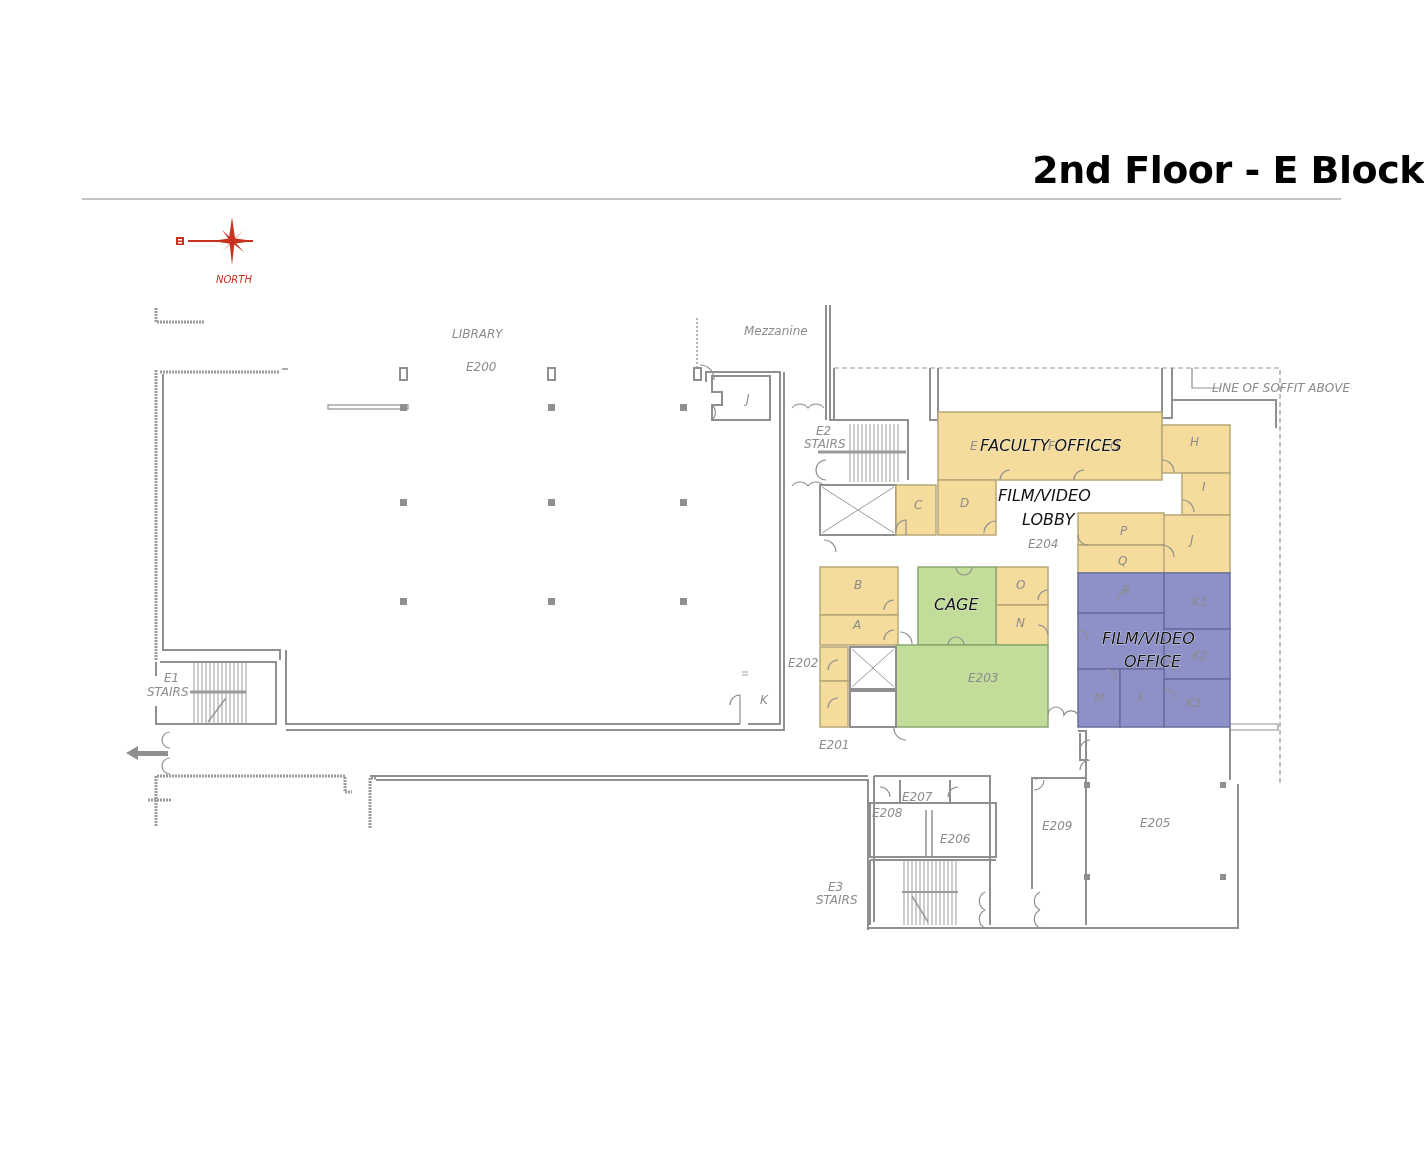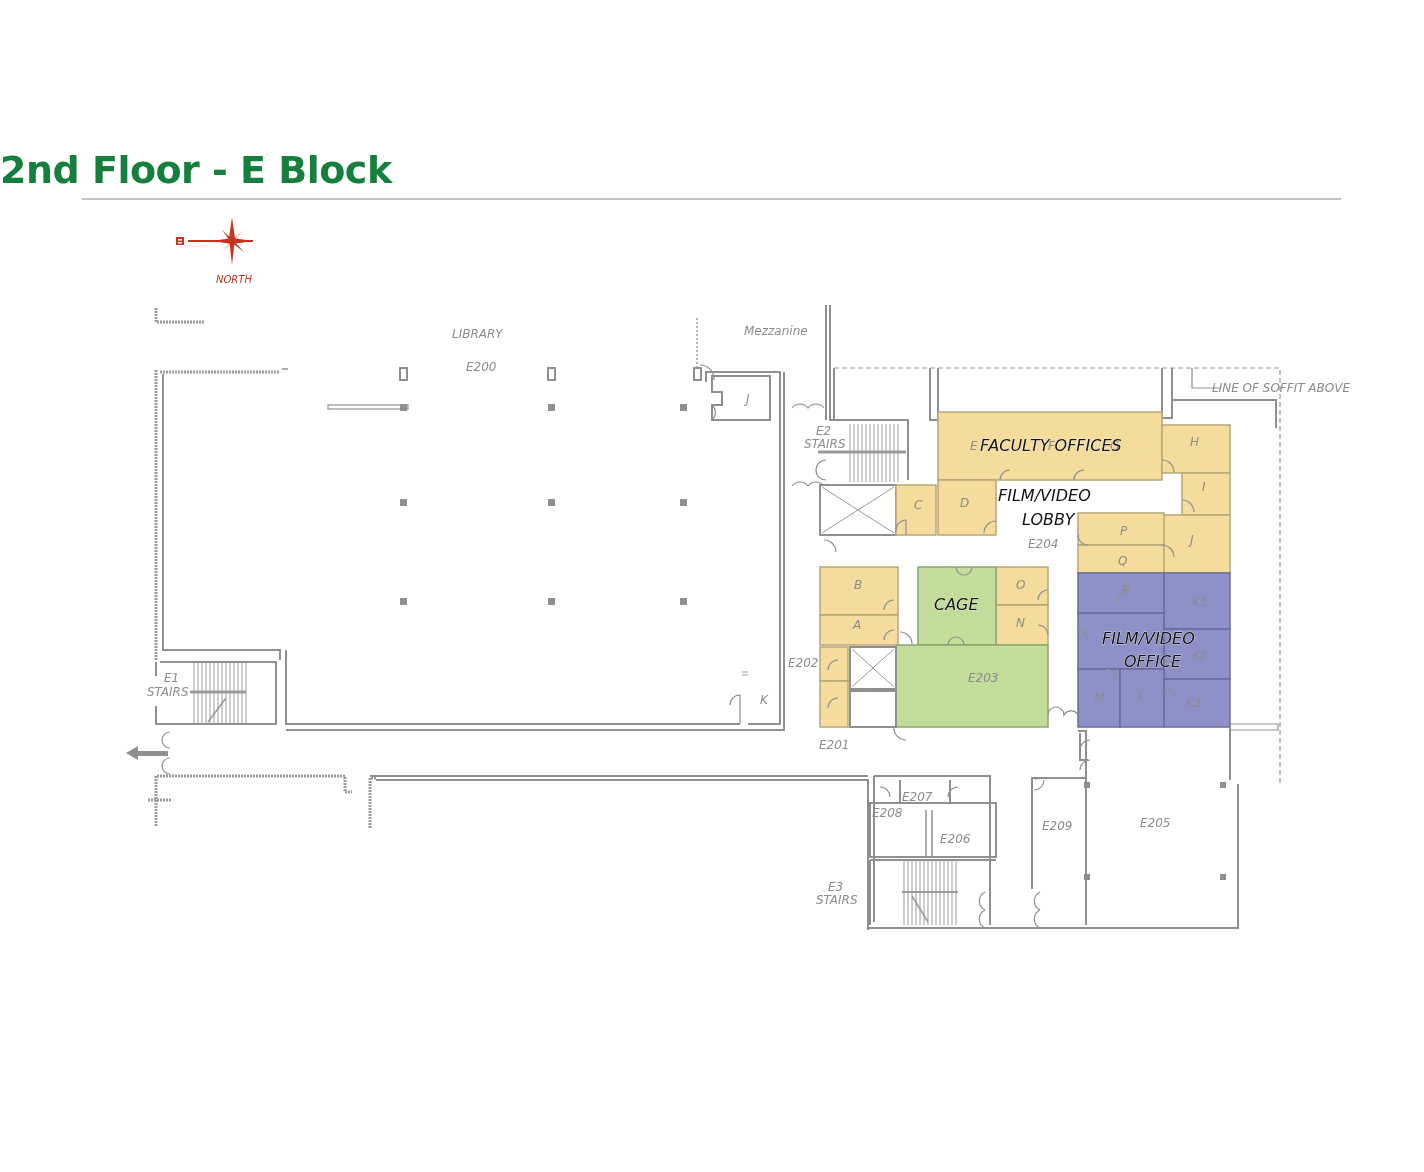--- a/index.html
+++ b/index.html
@@ -1,17 +1,17 @@
 <!DOCTYPE html>
 <html><head>
 <meta charset="utf-8">
 <style>
   html,body{margin:0;padding:0;background:#ffffff;}
   body{width:1424px;height:1172px;position:relative;overflow:hidden;font-family:"Liberation Sans",sans-serif;}
-  .title{position:absolute;left:0;top:148px;width:1424px;text-align:left;font-family:"DejaVu Sans",sans-serif;font-weight:bold;font-size:38px;color:#15803d;letter-spacing:-0.5px;}
+  .title{position:absolute;left:0;top:148px;width:1424px;text-align:right;font-family:"DejaVu Sans",sans-serif;font-weight:bold;font-size:38px;color:#000000;letter-spacing:-0.5px;}
   .rule{position:absolute;left:82px;top:198px;width:1259px;height:2px;background:#c4c4c4;}
   svg.plan{position:absolute;left:0;top:0;}
   .lbl{font-family:"DejaVu Sans",sans-serif;font-style:italic;fill:#8c8c8c;font-size:12px;}
   .big{font-family:"DejaVu Sans",sans-serif;font-style:italic;fill:#111;font-size:16px;stroke:#ffffff;stroke-width:0.6px;paint-order:stroke;}
   .north{font-family:"DejaVu Sans",sans-serif;font-style:italic;fill:#c8321e;font-size:10px;}
   .w{fill:none;stroke:#8f8f8f;stroke-width:2;}
   .wt{fill:none;stroke:#8f8f8f;stroke-width:1.2;}
   .wd{fill:none;stroke:#9a9a9a;stroke-width:3;stroke-dasharray:2 1;}
   .dash{fill:none;stroke:#9a9a9a;stroke-width:1.2;stroke-dasharray:5 3;}
 </style>

